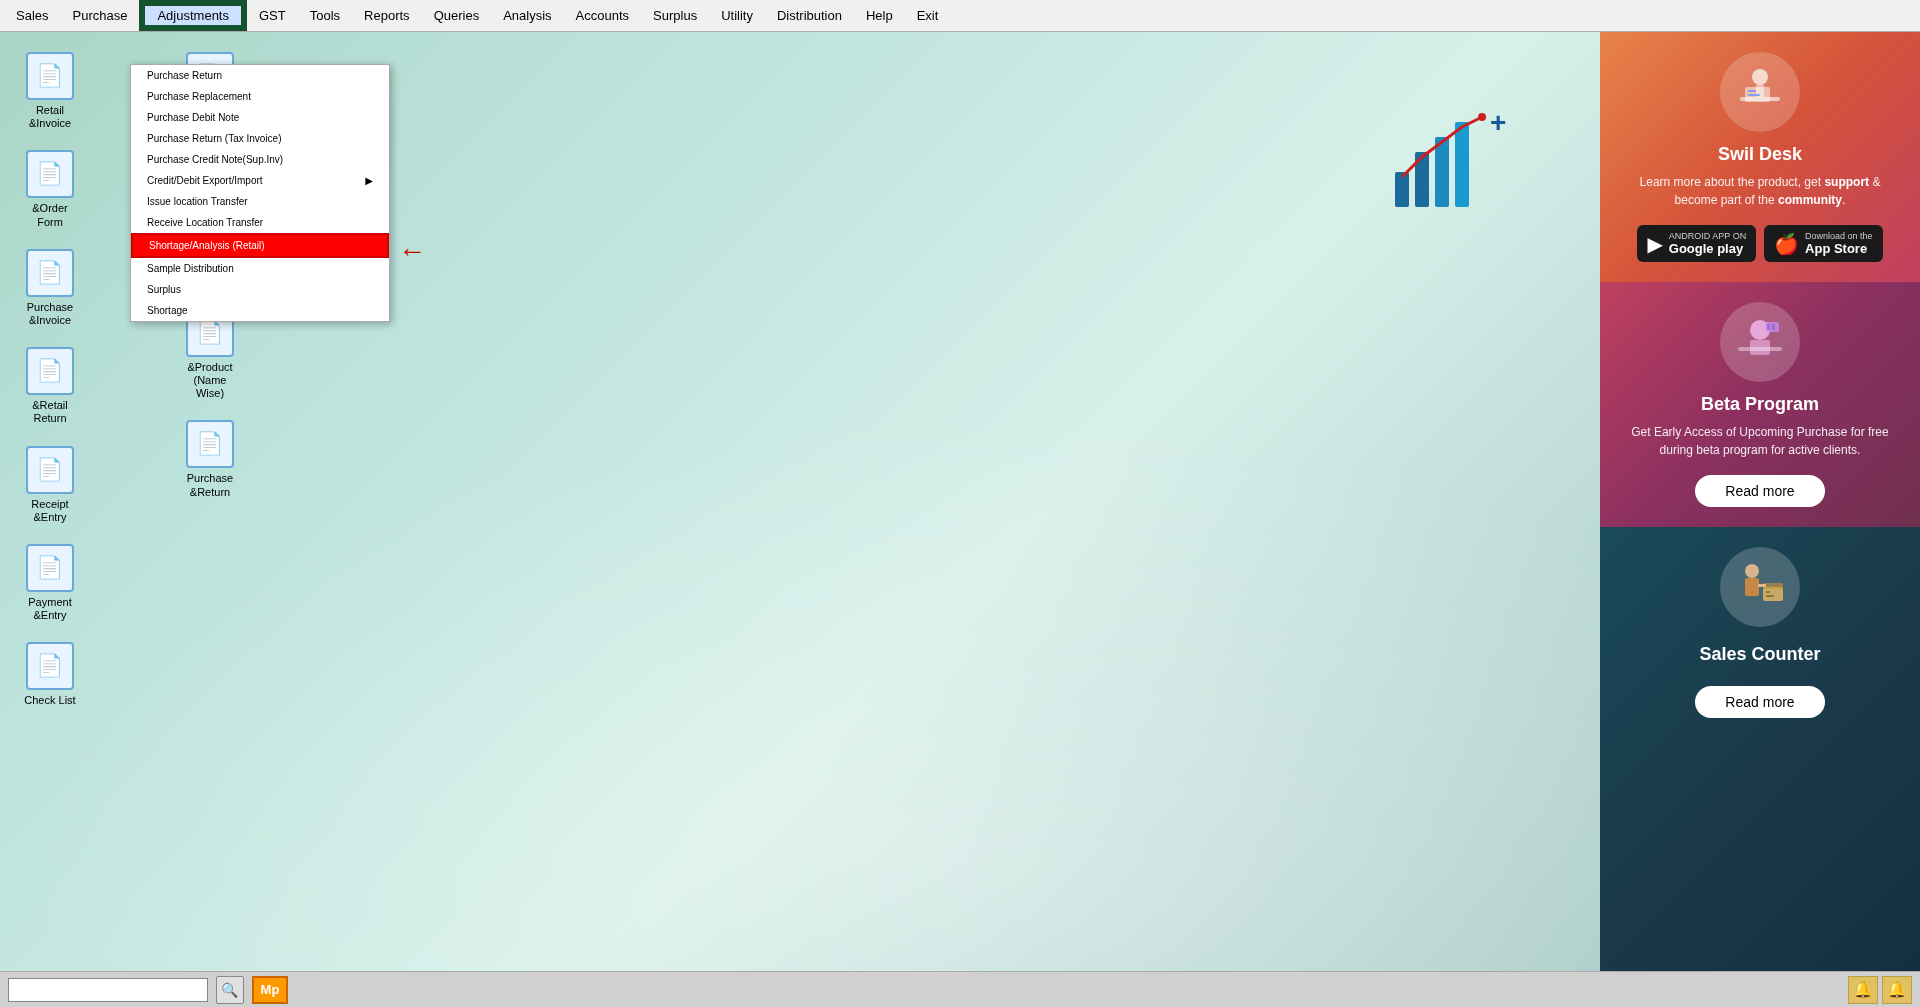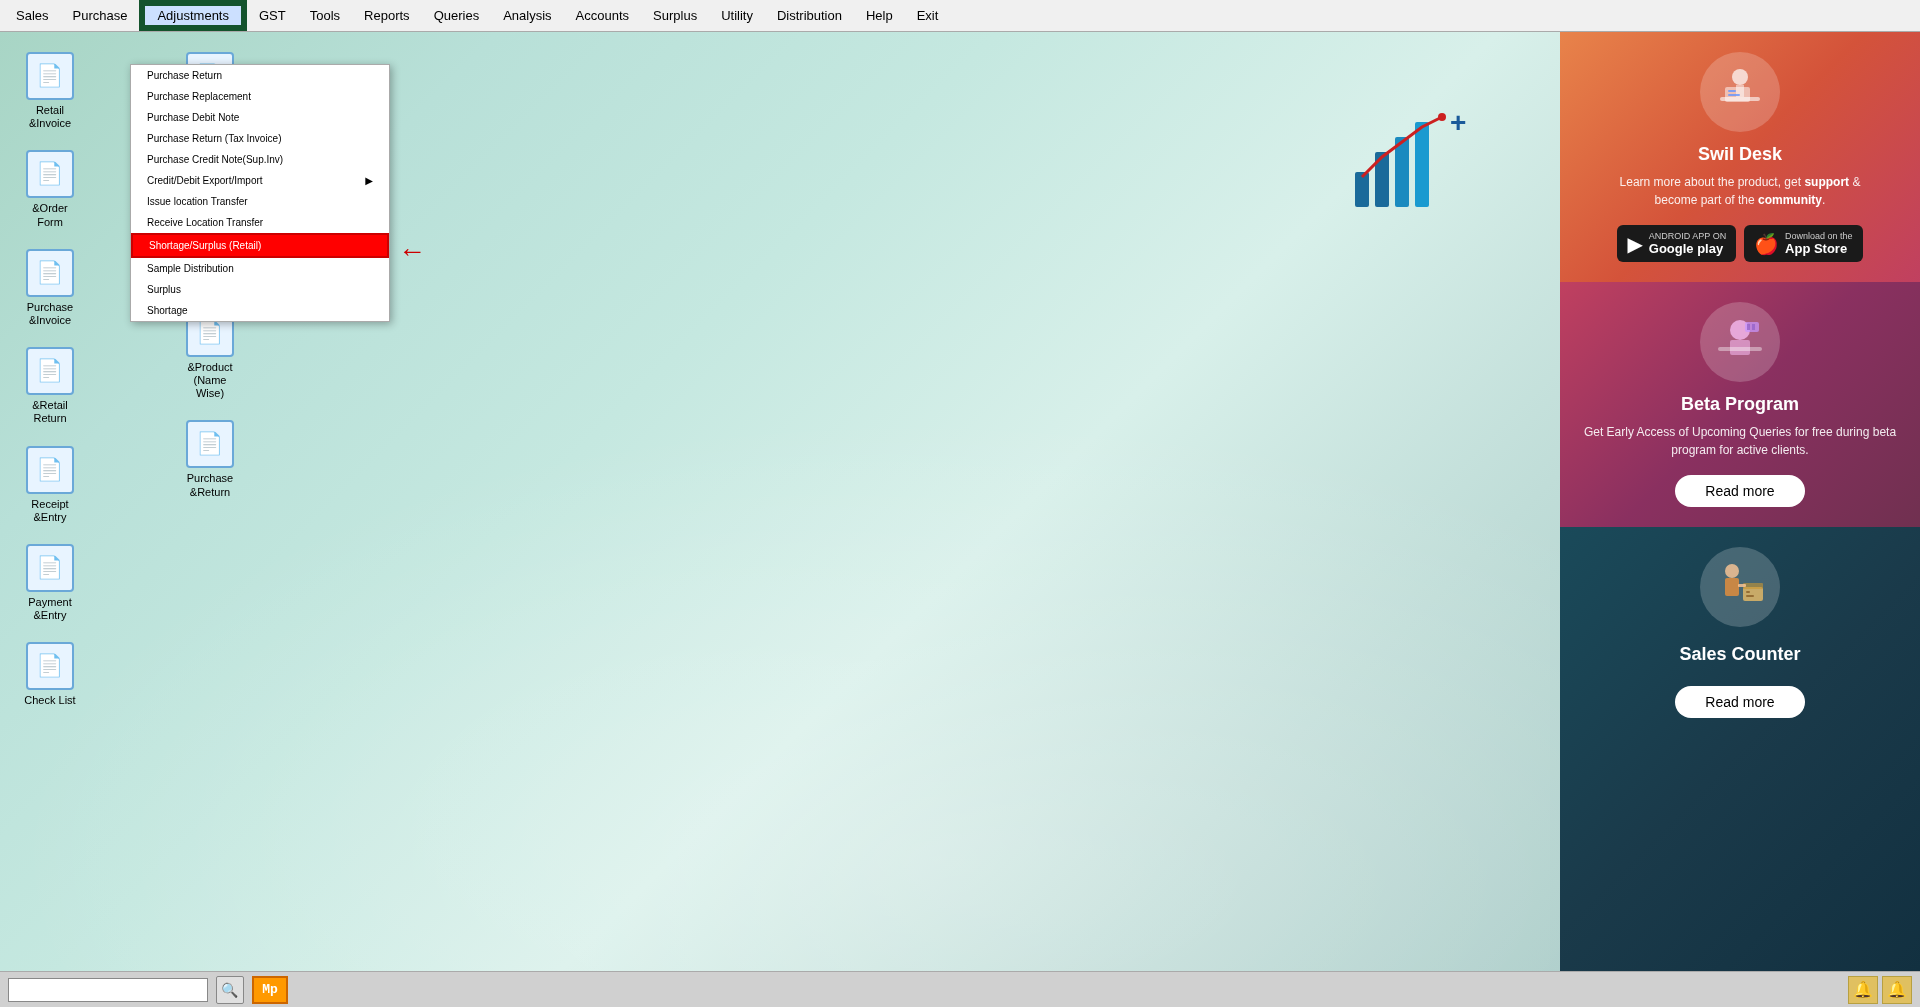--- a/index.html
+++ b/index.html
@@ -123,21 +123,21 @@
       color: #1a5a8a;
     }
     .logo-subtitle {
       font-size: 13px;
       color: #555;
       font-style: italic;
     }
 
     
     #right-panel {
-      width: 360px;
+      width: 320px;
       background: #e8e8e8;
       display: flex;
       flex-direction: column;
       gap: 0;
       overflow-y: auto;
     }
 
     
     .card-swildesk {
       background: linear-gradient(135deg, #e8834a, #d4533a, #c04060);
@@ -298,21 +298,20 @@
       height: 28px;
       background: #ff9900;
       border: 2px solid #cc6600;
       display: flex;
       align-items: center;
       justify-content: center;
       font-size: 13px;
       font-weight: bold;
       color: white;
       cursor: pointer;
-      font-family: Liberation Mono, monospace;
     }
     .taskbar-right {
       margin-left: auto;
       display: flex;
       gap: 4px;
       align-items: center;
     }
     .taskbar-sys-icon {
       width: 30px;
       height: 28px;
@@ -422,21 +421,21 @@
       <div class="dropdown-item">Purchase Replacement</div>
       <div class="dropdown-item">Purchase Debit Note</div>
       <div class="dropdown-item">Purchase Return (Tax Invoice)</div>
       <div class="dropdown-item">Purchase Credit Note(Sup.Inv)</div>
       <div class="dropdown-item" style="justify-content:space-between;">
         <span>Credit/Debit Export/Import</span>
         <span>▶</span>
       </div>
       <div class="dropdown-item">Issue location Transfer</div>
       <div class="dropdown-item">Receive Location Transfer</div>
-      <div class="dropdown-item highlighted">Shortage/Surplus (Retail)</div>
+      <div class="dropdown-item highlighted">Shortage/Analysis (Retail)</div>
       <div class="dropdown-item">Sample Distribution</div>
       <div class="dropdown-item">Surplus</div>
       <div class="dropdown-item">Shortage</div>
     </div>
 
     <div class="red-arrow">←</div>
 
   </div>
 
   <div id="right-panel">
@@ -481,21 +480,21 @@
         <svg width="60" height="60" viewBox="0 0 60 60">
           <circle cx="30" cy="18" r="10" fill="rgba(255,200,255,0.7)"></circle>
           <rect x="20" y="28" width="20" height="15" fill="rgba(255,200,255,0.5)" rx="2"></rect>
           <rect x="8" y="35" width="44" height="4" fill="rgba(255,255,255,0.4)" rx="2"></rect>
           <rect x="35" y="10" width="14" height="10" fill="rgba(200,150,255,0.7)" rx="2"></rect>
           <rect x="37" y="12" width="3" height="6" fill="rgba(150,100,200,0.8)"></rect>
           <rect x="42" y="12" width="3" height="6" fill="rgba(150,100,200,0.8)"></rect>
         </svg>
       </div>
       <div class="card-title">Beta Program</div>
-      <div class="card-desc">Get Early Access of Upcoming Queries for free during beta program for active clients.</div>
+      <div class="card-desc">Get Early Access of Upcoming Purchase for free during beta program for active clients.</div>
       <button class="card-readmore-btn">Read more</button>
     </div>
 
     <div class="card-sales">
       <div class="card-icon-area">
         <svg width="60" height="60" viewBox="0 0 60 60">
 
           <circle cx="22" cy="14" r="7" fill="rgba(255,200,150,0.8)"></circle>
           <rect x="15" y="21" width="14" height="18" fill="rgba(255,150,50,0.7)" rx="2"></rect>
 

